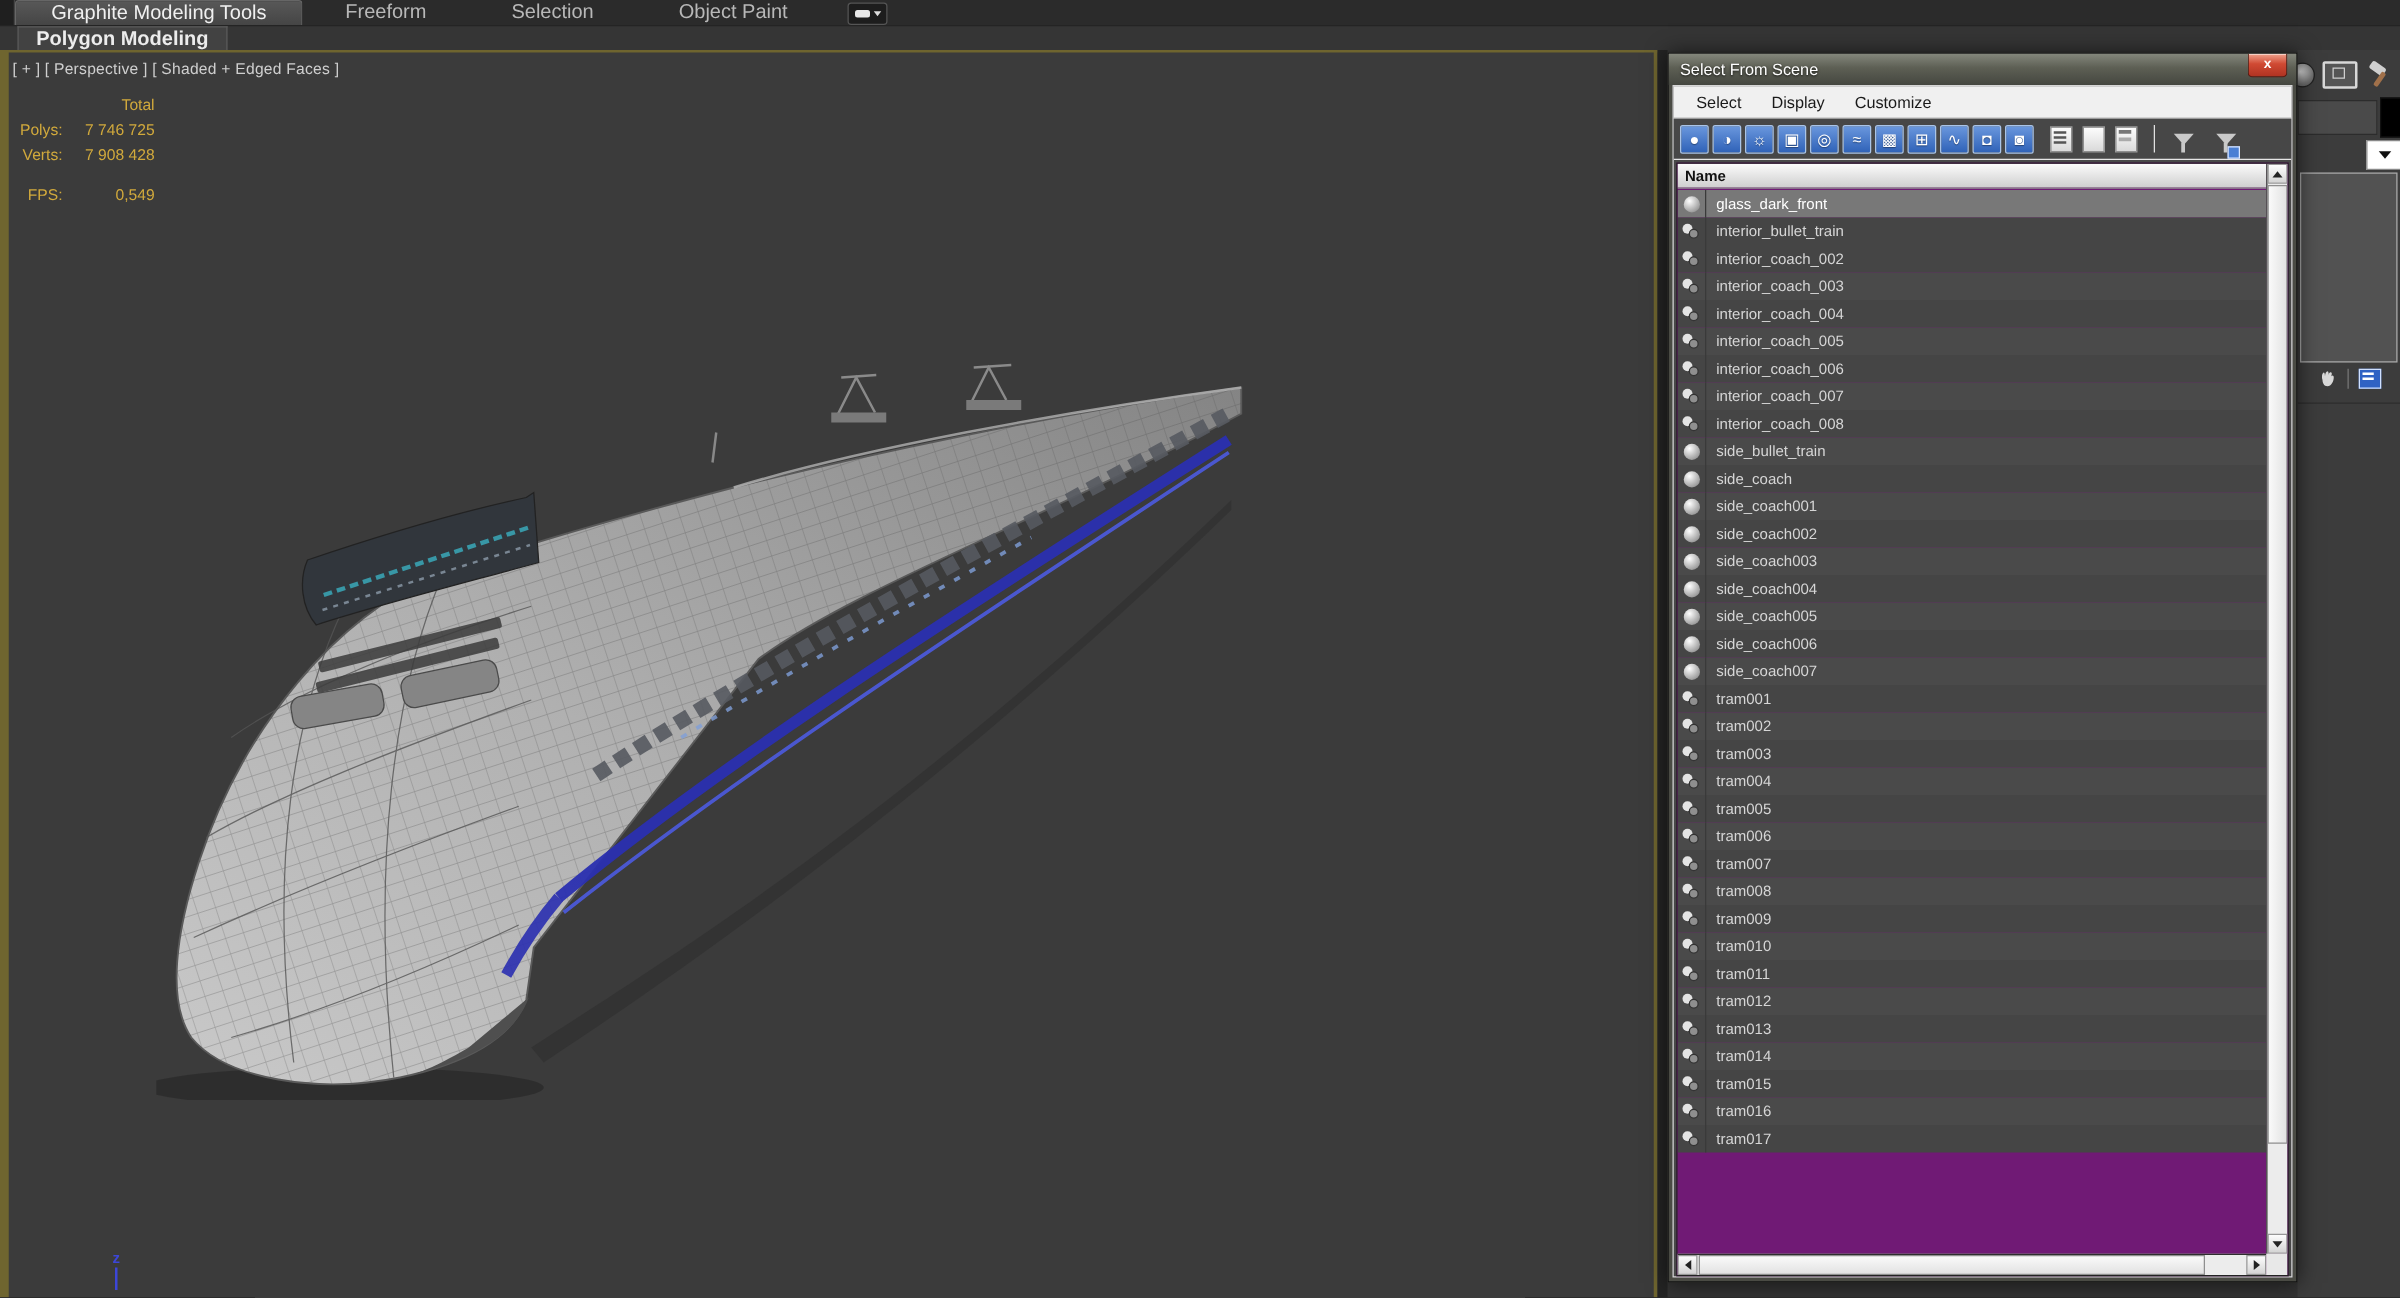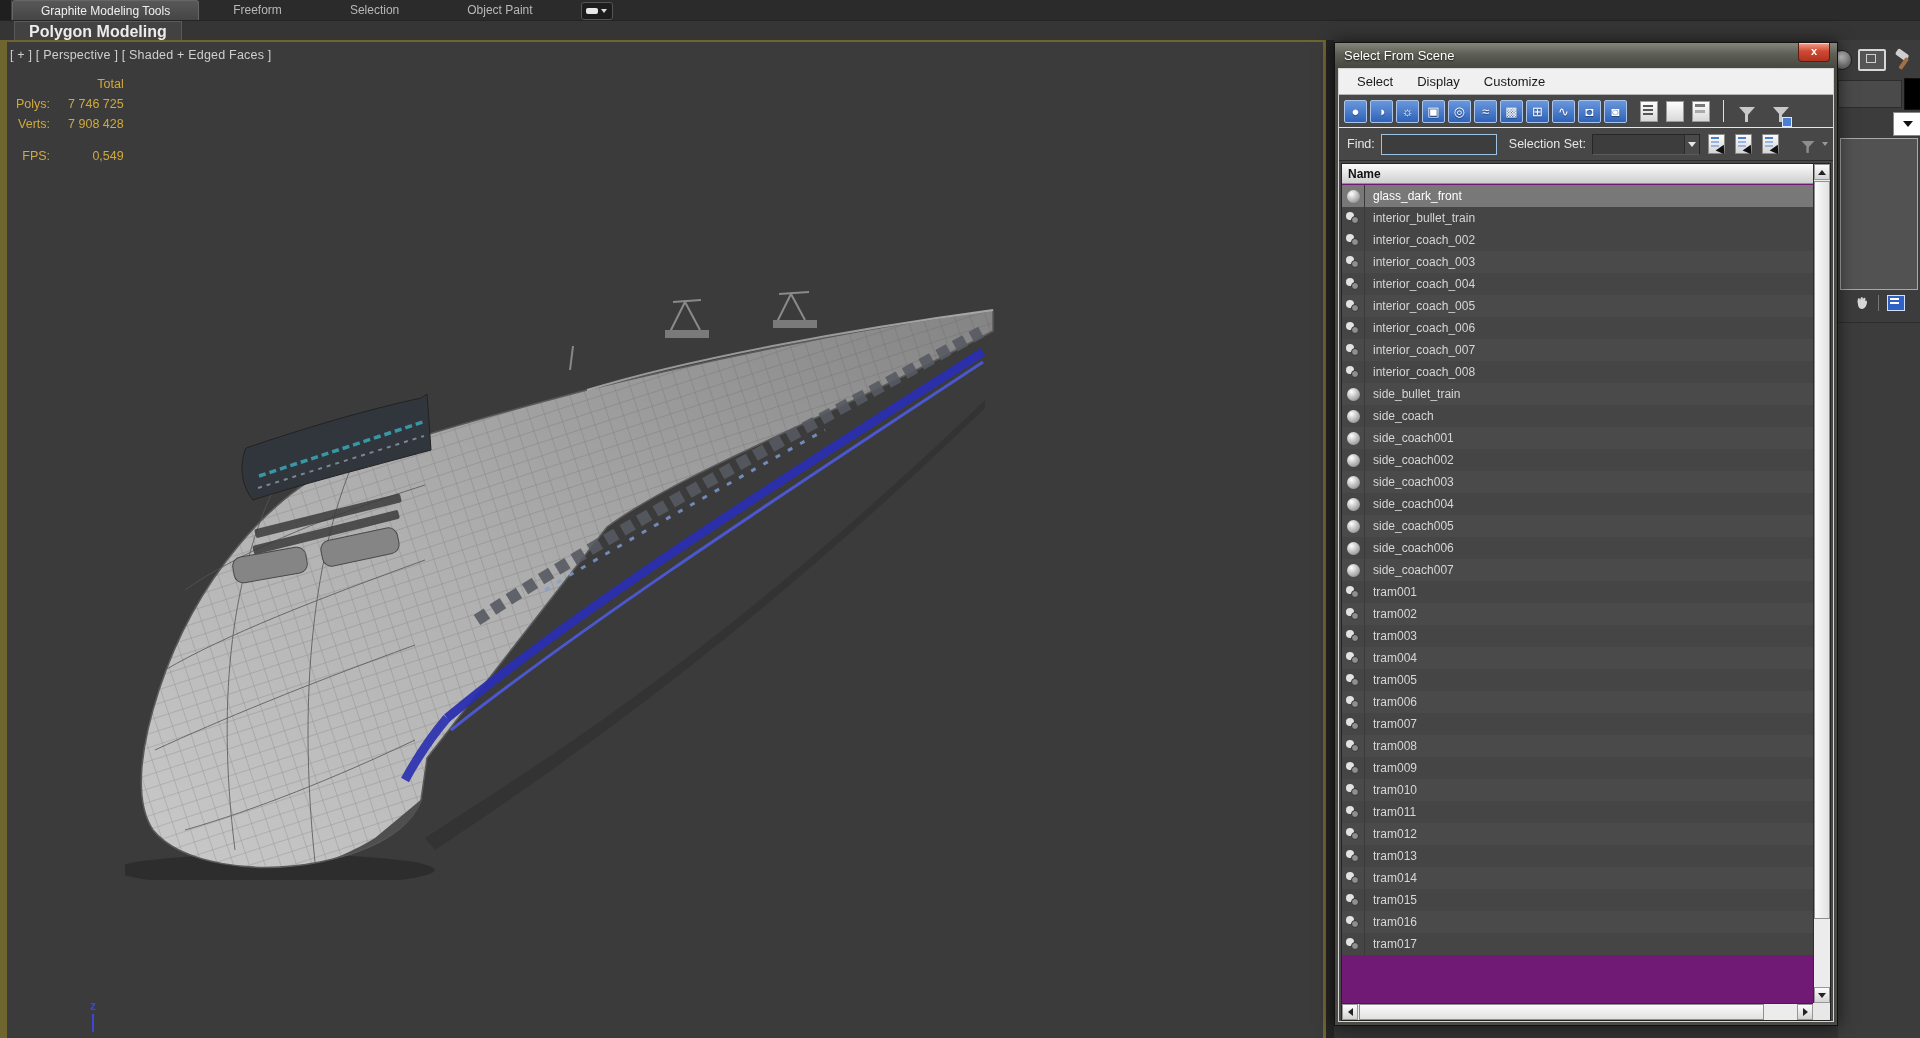--- a/index.html
+++ b/index.html
@@ -3,21 +3,21 @@
 <meta charset="utf-8">
 <style>
   html,body{margin:0;padding:0;background:#222;}
   .app{position:relative;width:1920px;height:1038px;overflow:hidden;
        font-family:"Liberation Sans",sans-serif;background:#333;-webkit-font-smoothing:antialiased;}
 
   
   .ribbon{position:absolute;left:0;top:0;width:100%;height:40px;background:#2b2b2b;}
   .ribbon-edge{position:absolute;left:0;top:0;width:11px;height:40px;background:#1f1f1f;border-right:1px solid #444;}
   .ribbon-tabs{position:absolute;left:12px;top:0;height:20px;display:flex;align-items:stretch;}
-  .rtab{color:#b8b8b8;font-size:12px;line-height:20px;padding:0 34px;white-space:nowrap;text-align:right;}
+  .rtab{color:#b8b8b8;font-size:16px;line-height:20px;padding:0 34px;white-space:nowrap;text-align:right;}
   .rtab.active{background:linear-gradient(#585858,#454545);color:#f0f0f0;border:1px solid #666;border-bottom:none;
                border-radius:3px 3px 0 0;padding:0 28px;}
   .ribbon-menu-btn{width:30px;height:16px;margin:2px 0 0 14px;background:#1d1d1d;border:1px solid #555;border-radius:3px;
                    display:flex;align-items:center;justify-content:center;gap:3px;}
   .ribbon-menu-btn .pill{width:12px;height:6px;background:#e8e8e8;border-radius:2px;}
   .caret-down{width:0;height:0;border-left:3px solid transparent;border-right:3px solid transparent;border-top:4px solid #ddd;}
   .ribbon-sub{position:absolute;left:0;top:20px;width:100%;height:20px;background:#353535;border-top:1px solid #242424;}
   .subtab{position:absolute;left:14px;top:0;height:20px;padding:0 14px;background:#424242;border:1px solid #5a5a5a;border-bottom:none;
           color:#ececec;font-size:16px;line-height:19px;font-weight:bold;}
 
@@ -312,38 +312,20 @@
         <span class="pageicon lines" style="margin-left:10px;"></span>
         <span class="pageicon"></span>
         <span class="pageicon header"></span>
         <span class="tb-sep"></span>
         <span class="funnel"></span>
         <span class="funnel" style="margin-left:12px;">
             <span class="funnel-badge"></span>
           </span>
       </div>
 
-      <div class="findrow">
-        <span class="flabel">Find:</span>
-        <input class="findinput" value="" style="">
-        <span class="flabel" style="margin-left:12px;">Selection Set:</span>
-        <span class="selset">
-          <span class="box"></span>
-          <span class="btn">
-              <span class="tri"></span>
-            </span>
-        </span>
-        <span class="selicon" style="margin-left:8px;"></span>
-        <span class="selicon"></span>
-        <span class="selicon"></span>
-        <span class="mini-funnel">
-          <span class="funnel small"></span>
-          <span class="caret-down"></span>
-        </span>
-      </div>
 
       <div class="listwrap">
         <div class="lheader">Name</div>
         <div class="rows">
             <div class="srow sel">
               <span class="cell-icon">
                 <span class="ic-sphere"></span>
               </span>
               <span class="cell-label">glass_dark_front</span>
             </div>

